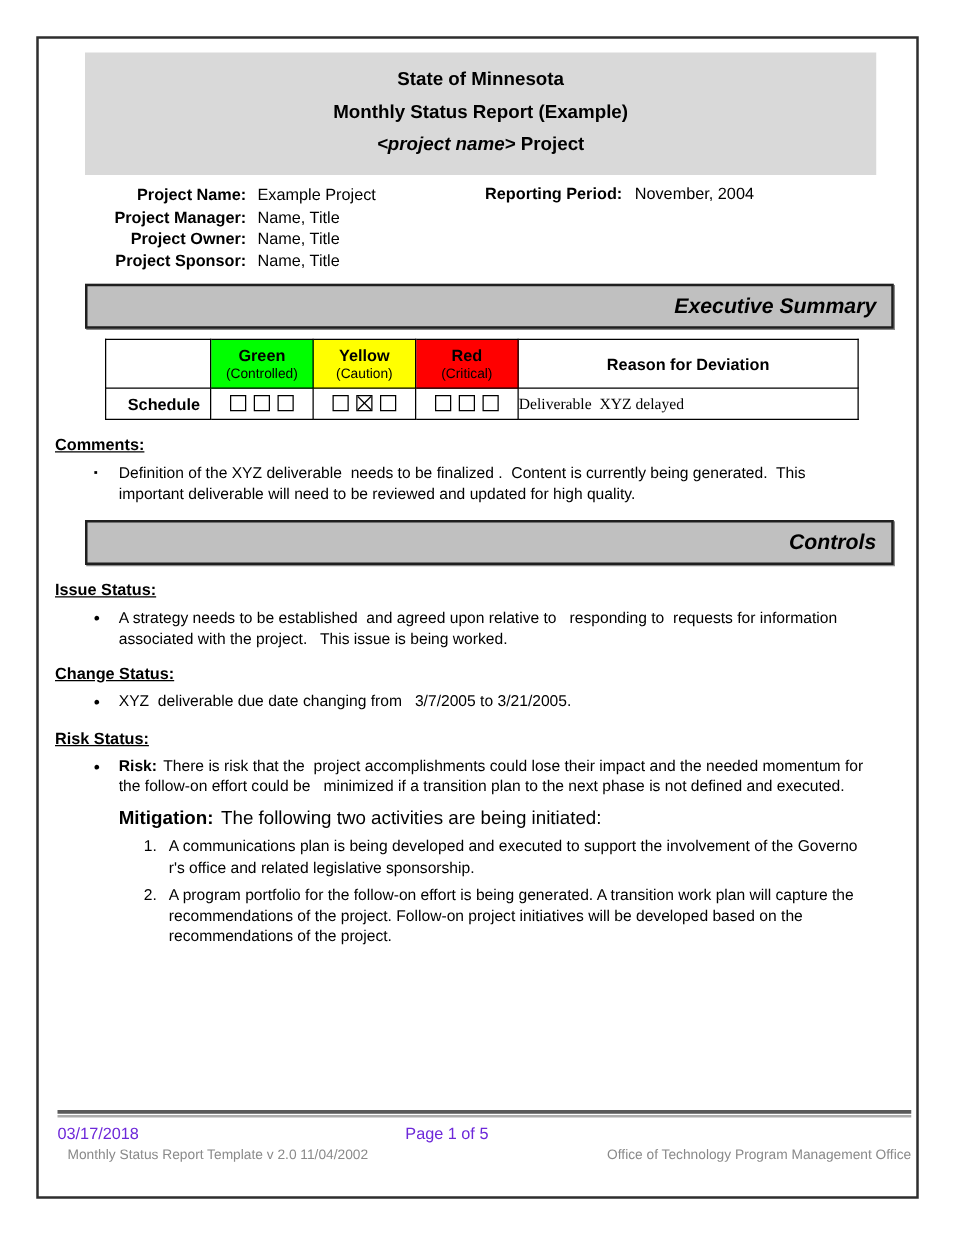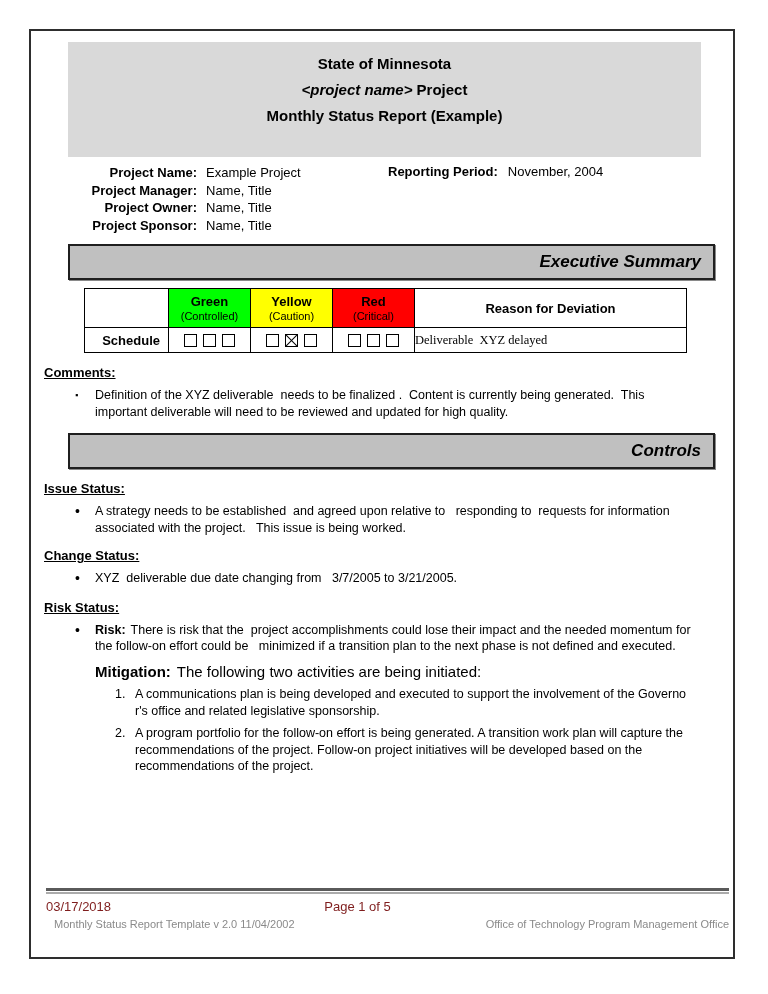--- a/index.html
+++ b/index.html
@@ -8,21 +8,21 @@
     font-family:"Liberation Sans", sans-serif; color:#000;
     -webkit-font-smoothing:antialiased;
   }
   .page-border {
     position:absolute; left:29px; top:29px; width:706px; height:930px;
     border:2px solid #2e2e2e; box-sizing:border-box;
   }
   .content { position:relative; height:100%; padding:11px 13px 0; box-sizing:border-box; }
 
   
-  .title-box { margin-left:24px; width:633px; background:#d9d9d9; text-align:center; padding:9px 0 28px; }
+  .title-box { margin-left:24px; width:633px; background:#d9d9d9; text-align:center; padding:9px 0 11px; }
   .title-box .tline { font-weight:bold; font-size:15px; line-height:26px; }
   .it { font-style:italic; }
 
   
   .info { position:relative; margin-top:7px; font-size:13px; }
   .info-grid { display:grid; grid-template-columns:153px auto; column-gap:9px; line-height:17.5px; }
   .info-label { text-align:right; font-weight:bold; white-space:nowrap; }
   .reporting { position:absolute; left:344px; top:0; }
   .reporting .lbl { font-weight:bold; margin-right:10px; }
 
@@ -70,35 +70,35 @@
   .mitigation { margin:9px 0 0 51px; font-size:15px; line-height:16.5px; }
   .mitigation .b-label { margin-right:6px; }
   .num-row { display:flex; margin:6px 0 0 71px; font-size:12.5px; line-height:16.5px; }
   .num { width:20px; flex:none; }
   .num-text { white-space:pre-wrap; width:562px; }
 
   
   .footer { position:absolute; left:15px; right:4px; bottom:27px; }
   .rule-dark { height:3px; background:#5a5a5a; }
   .rule-light { height:2px; background:#ababab; margin-top:1px; }
-  .f1 { position:relative; margin-top:5px; font-size:13px; color:#7f1d1d; height:16px; }
+  .f1 { position:relative; margin-top:5px; font-size:13px; color:#6d28d9; height:16px; }
   .fdate { position:absolute; left:0; }
   .fpage { position:absolute; left:0; right:60px; text-align:center; }
   .f2 { display:flex; justify-content:space-between; font-size:11px; color:#8a8a8a; margin-top:3px; padding-left:8px; }
 </style>
 </head>
 <body>
 
 <div class="page-border">
   <div class="content">
 
     <div class="title-box">
       <div class="tline">State of Minnesota</div>
+      <div class="tline">Monthly Status Report (Example)</div>
       <div class="tline"><span class="it">&lt;project name&gt;</span><span> Project</span></div>
-      <div class="tline">Monthly Status Report (Example)</div>
     </div>
 
     <div class="info">
       <div class="info-grid">
         <div class="info-label">Project Name:</div>
         <div class="info-value">Example Project</div>
         <div class="info-label">Project Manager:</div>
         <div class="info-value">Name, Title</div>
         <div class="info-label">Project Owner:</div>
         <div class="info-value">Name, Title</div>

